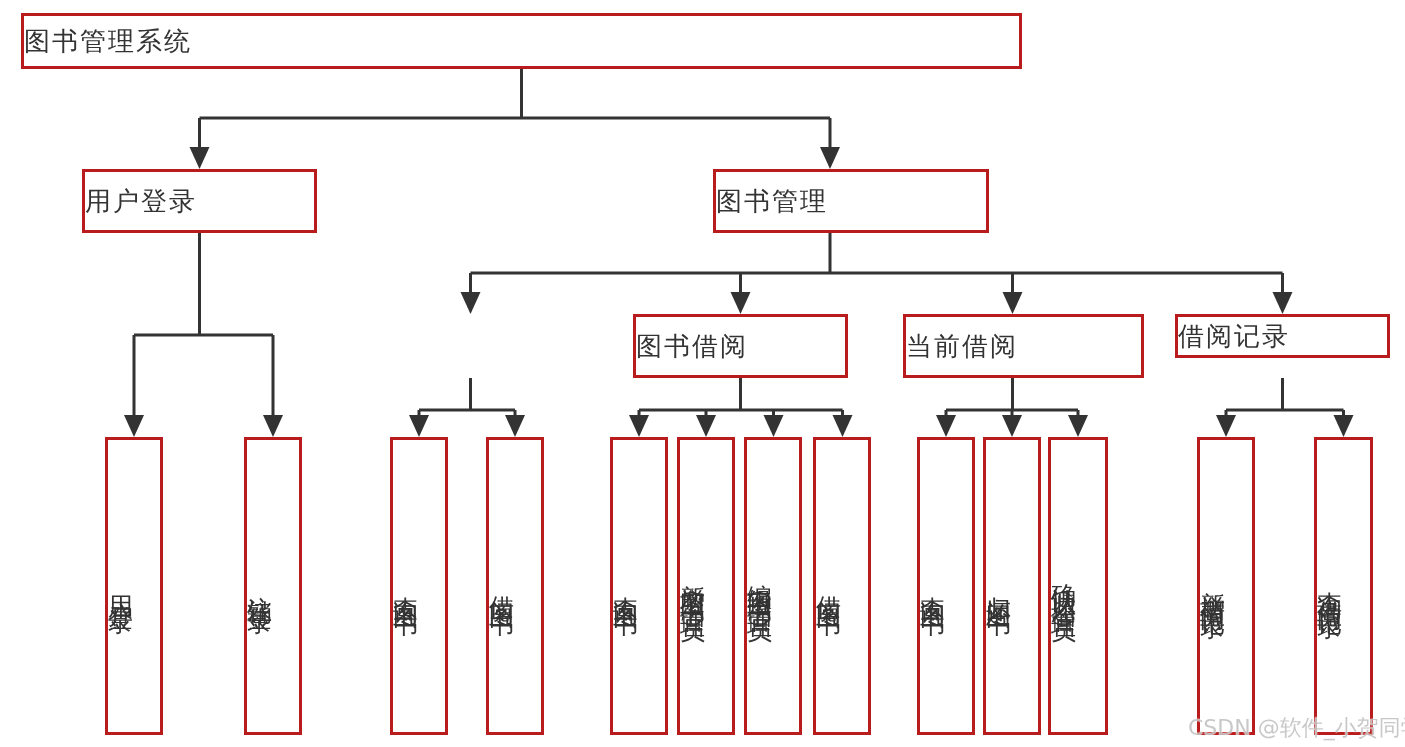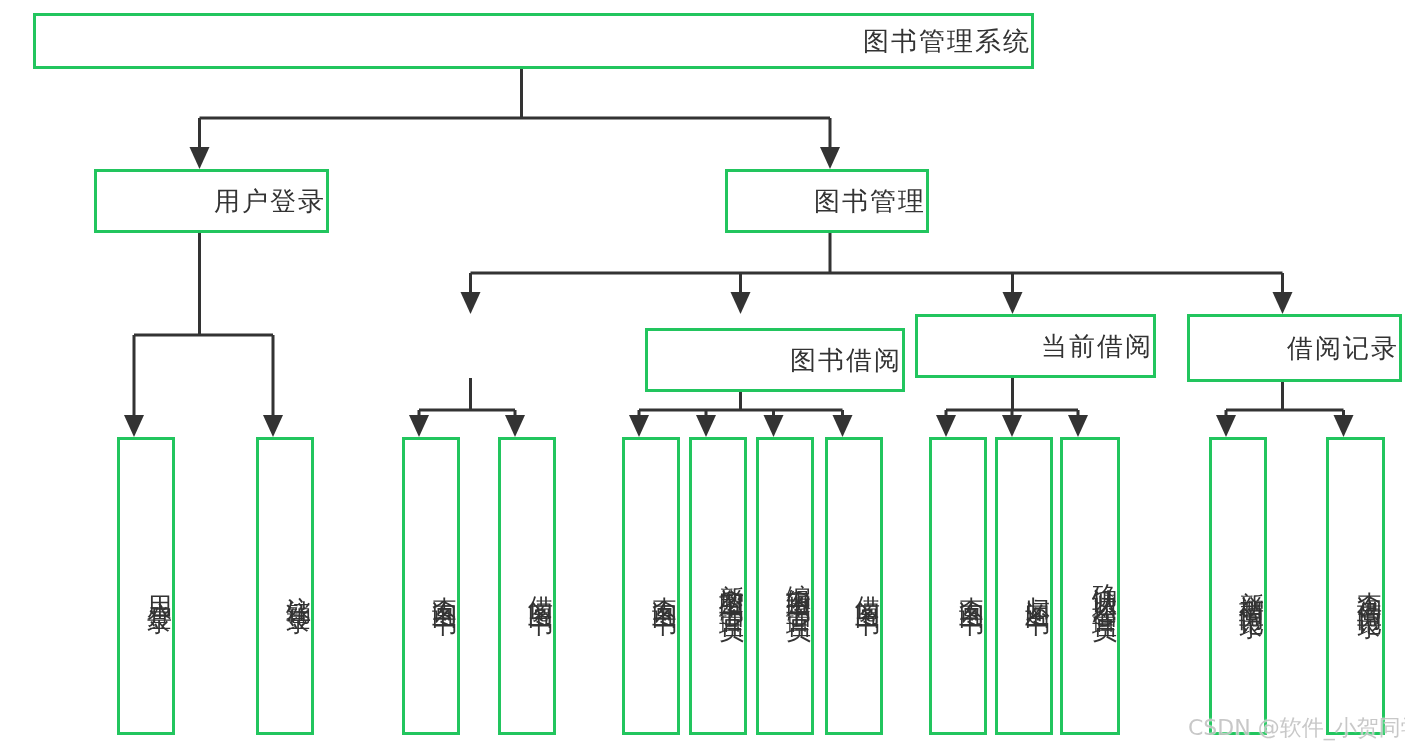--- a/index.html
+++ b/index.html
@@ -7,25 +7,24 @@
     position:relative;
     width:1405px;height:747px;
     background:#ffffff;
     font-family:"DejaVu Sans",sans-serif;
     overflow:hidden;
   }
   #connectors{position:absolute;left:0;top:0;width:1405px;height:747px;}
   .box{
     position:absolute;
     background:#ffffff;
-    border:3px solid #22c55e;
+    border:3px solid #b91c1c;
     box-sizing:border-box;
-    display:flex;align-items:center;justify-content:flex-end;
+    display:flex;align-items:center;justify-content:flex-start;
     color:#333333;
-    margin-left:12px;
   }
   .hbox{font-size:26px;letter-spacing:2px;white-space:nowrap;}
   .vbox{width:58px;top:437px;height:298px;}
   .vbox .vlabel{
     writing-mode:vertical-lr;
     text-orientation:mixed;
     font-size:25px;
     letter-spacing:5px;
     line-height:1;
     color:#333333;
@@ -84,31 +83,31 @@
     <polygon class="ahead" points="1333.5,415 1353.5,415 1343.5,437"></polygon>
   </svg>
 
   <div class="box hbox" style="left:21px;top:13px;width:1001px;height:56px;">
     <span>图书管理系统</span>
   </div>
 
   <div class="box hbox" style="left:82px;top:169px;width:235px;height:64px;">
     <span>用户登录</span>
   </div>
-  <div class="box hbox" style="left:713px;top:169px;width:204px;height:64px;">
+  <div class="box hbox" style="left:713px;top:169px;width:276px;height:64px;">
     <span>图书管理</span>
   </div>
 
-  <div class="box hbox" style="left:633px;top:328px;width:260px;height:64px;">
+  <div class="box hbox" style="left:633px;top:314px;width:215px;height:64px;">
     <span>图书借阅</span>
   </div>
   <div class="box hbox" style="left:903px;top:314px;width:241px;height:64px;">
     <span>当前借阅</span>
   </div>
-  <div class="box hbox" style="left:1175px;top:314px;width:215px;height:68px;">
+  <div class="box hbox" style="left:1175px;top:314px;width:215px;height:44px;">
     <span>借阅记录</span>
   </div>
 
   <div class="box vbox" style="left:105px;">
     <span class="vlabel">用户登录</span>
   </div>
   <div class="box vbox" style="left:244px;">
     <span class="vlabel">注销登录</span>
   </div>
 

